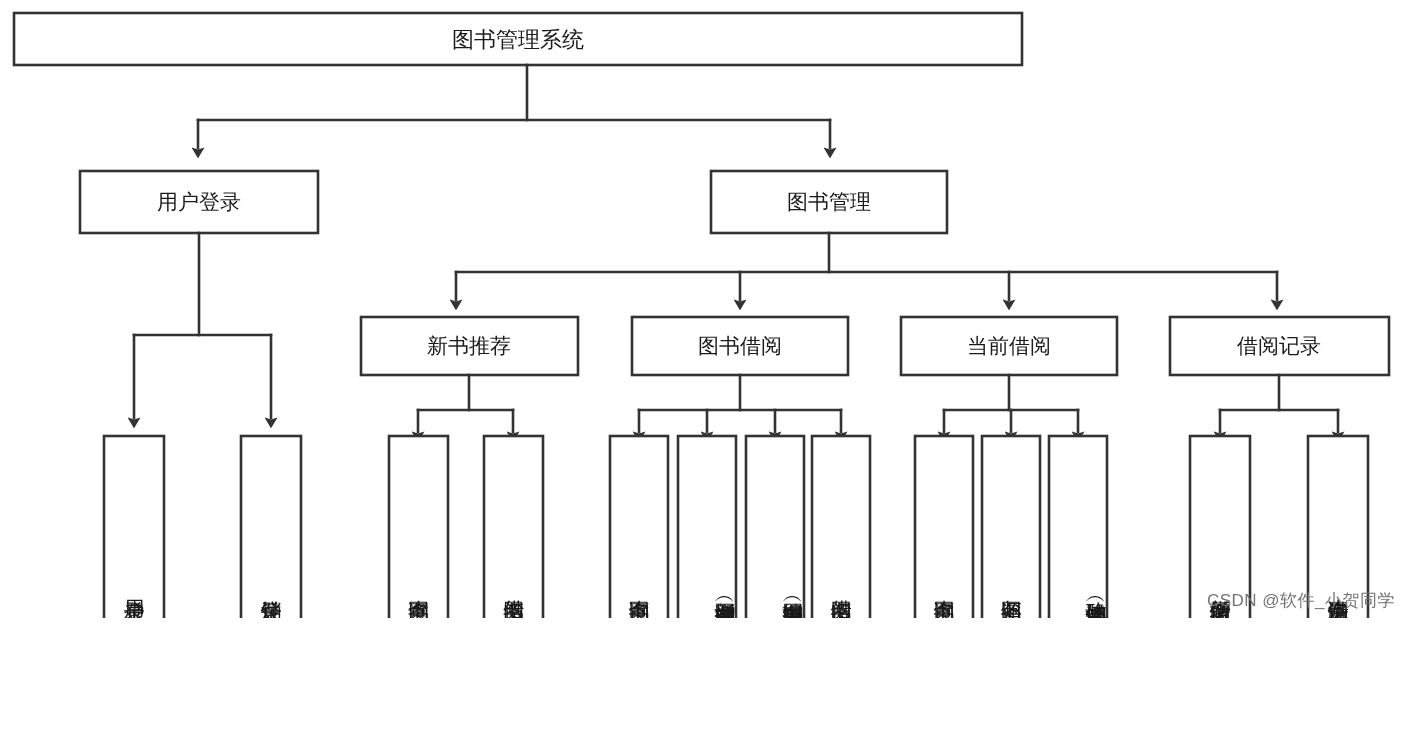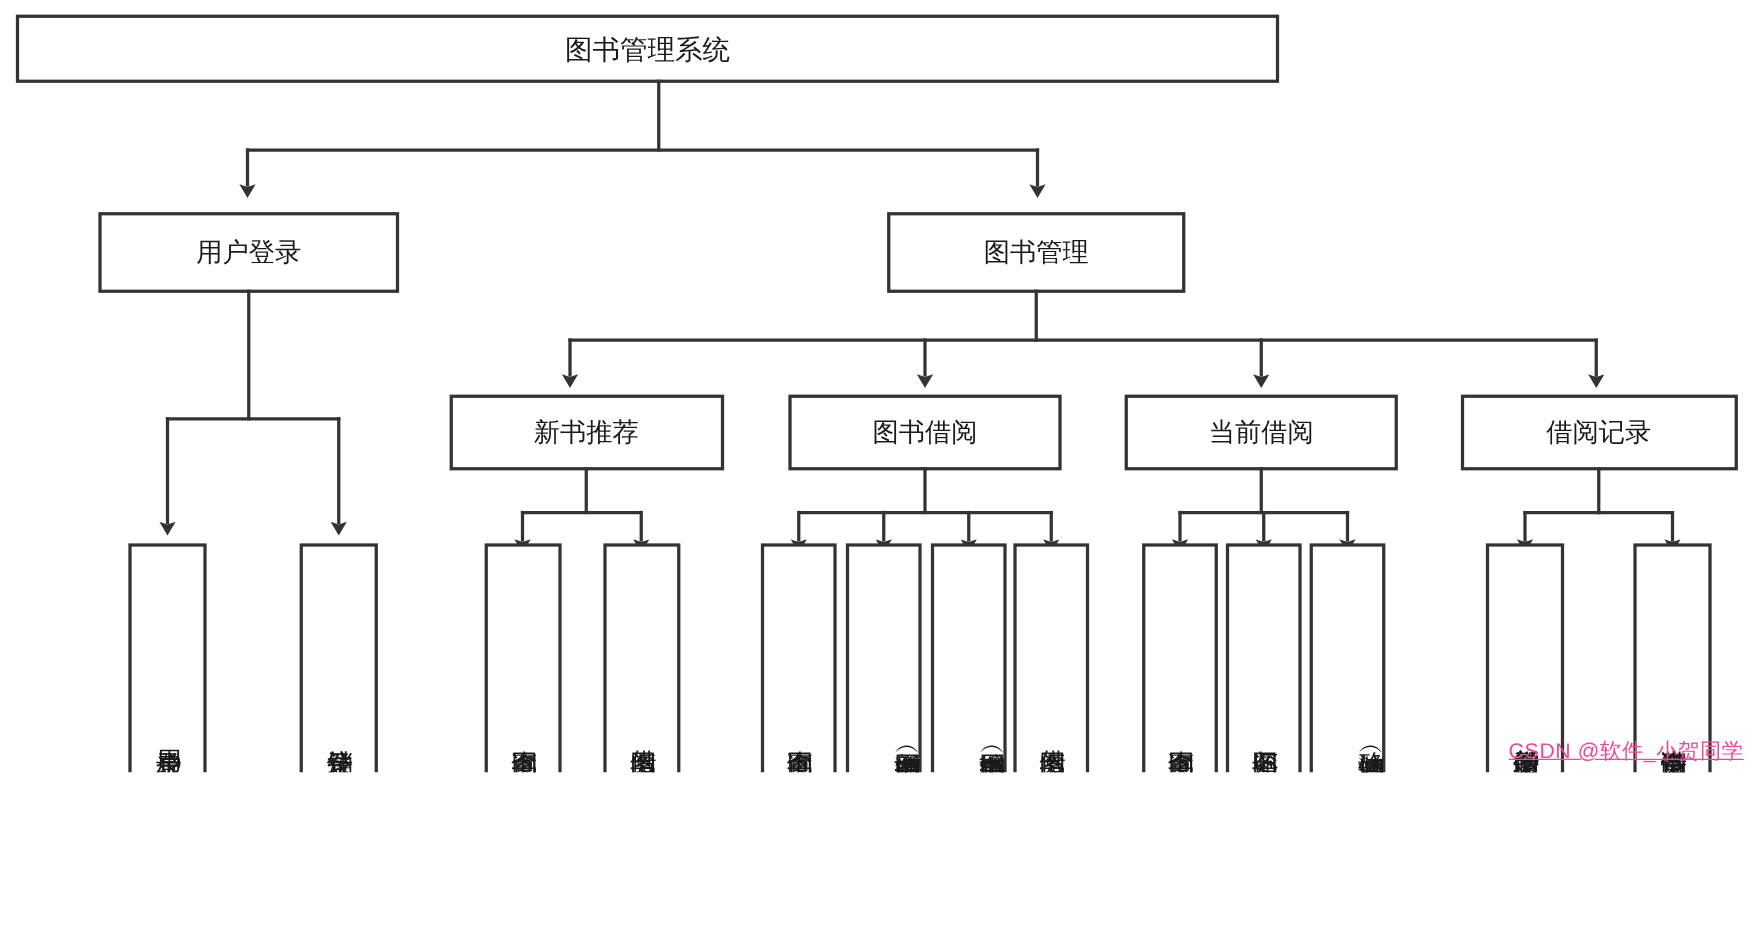--- a/index.html
+++ b/index.html
@@ -68,24 +68,23 @@
     text-align: center;
     pointer-events: none;
     user-select: none;
   }
   .watermark {
     position: absolute;
     right: 10px;
     bottom: 6px;
     font-family: "Liberation Sans", "DejaVu Sans", sans-serif;
     font-size: 17px;
-    color: #ec4899;
+    color: #737373;
     letter-spacing: 0.5px;
     white-space: nowrap;
-    text-decoration: underline;
   }
 </style>
 </head>
 <body>
 
 <div id="diagram-root">
 
   <svg id="flow" viewBox="0 0 1405 747">
     <defs>
       <marker id="arrow" markerWidth="11" markerHeight="13" refX="0.6" refY="6.5" orient="auto" markerUnits="userSpaceOnUse">

